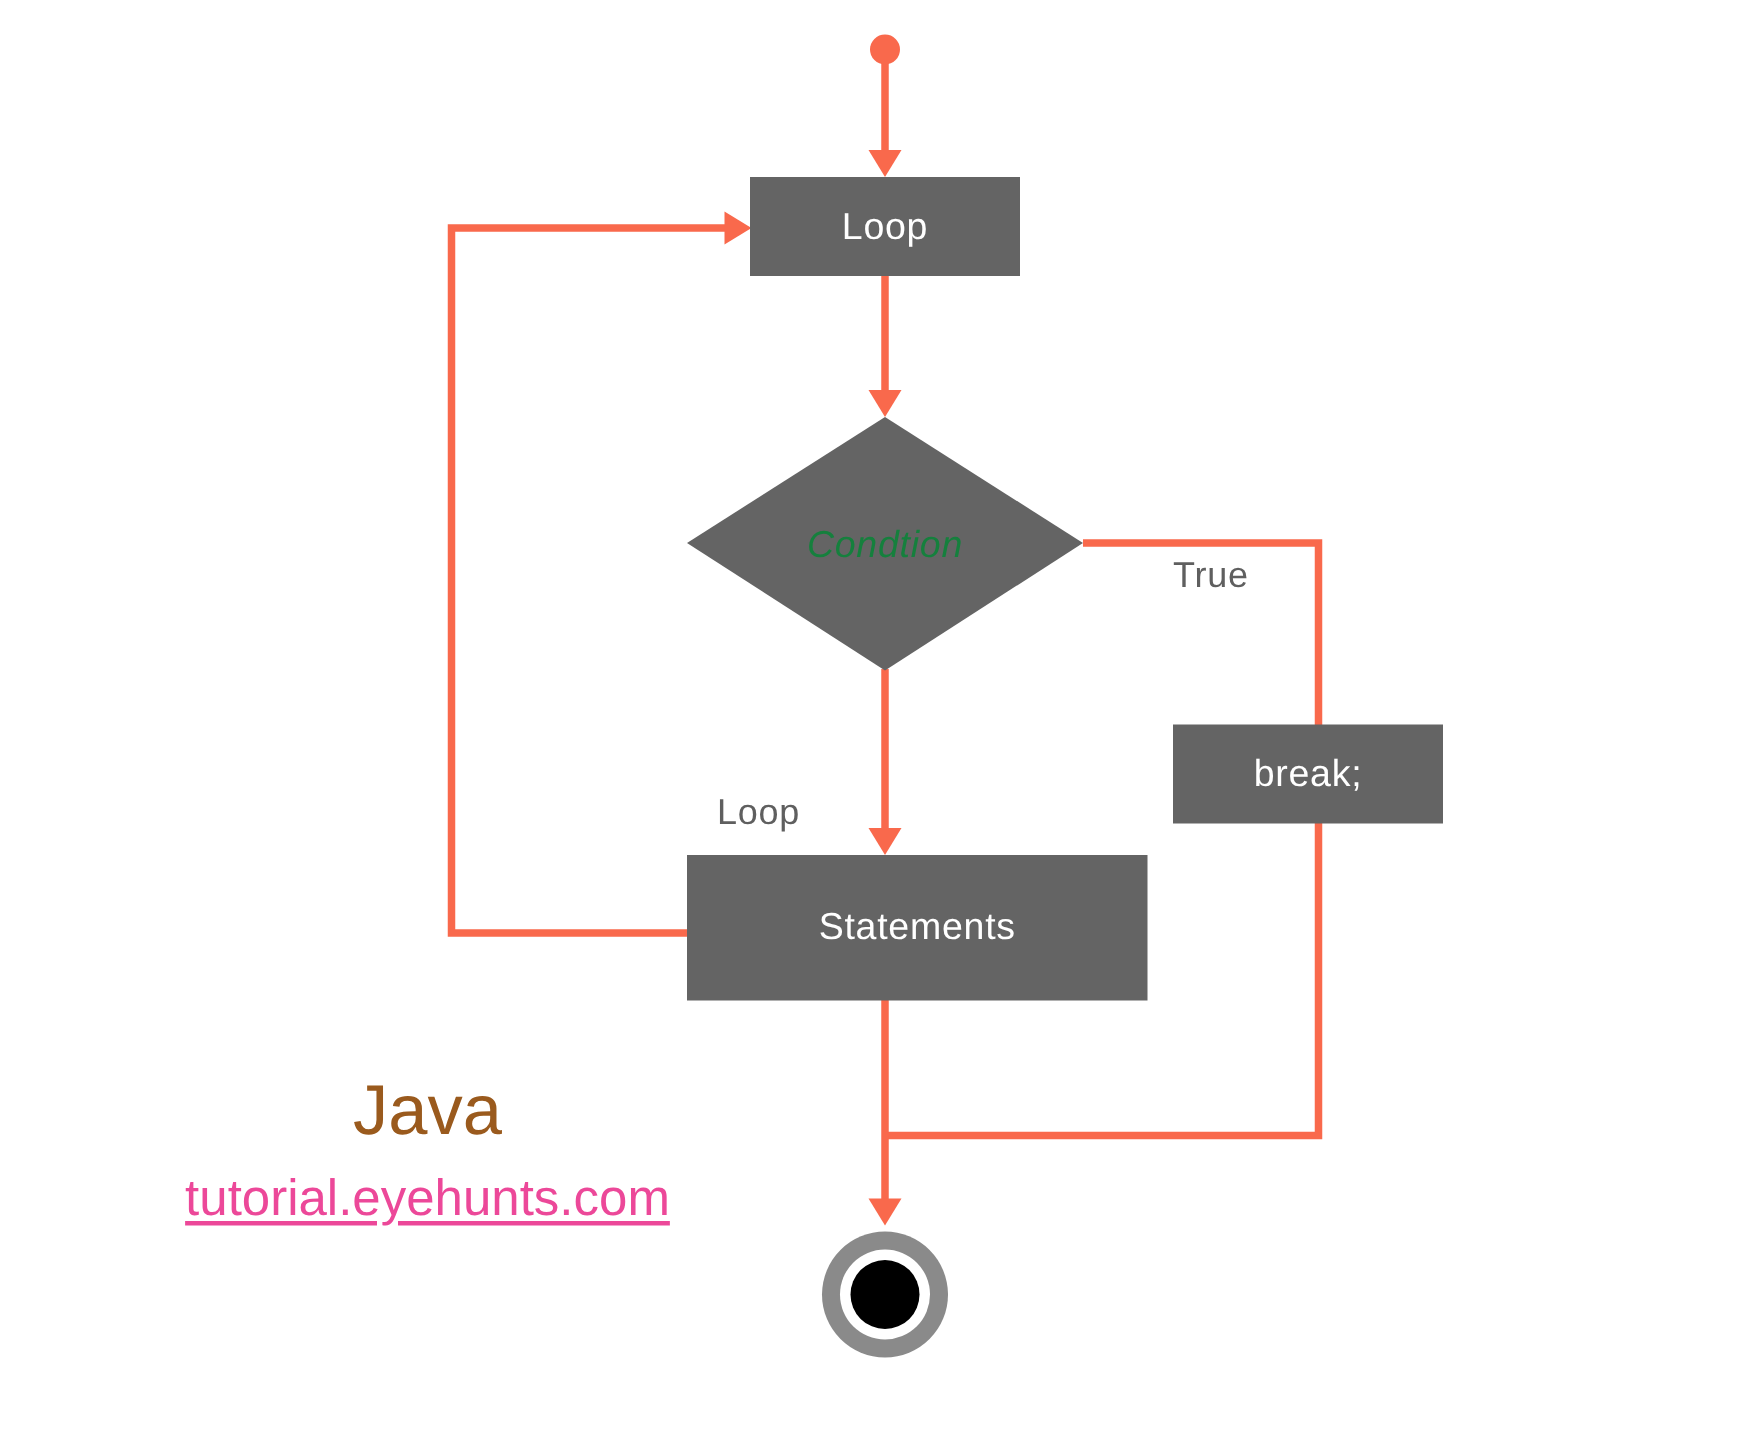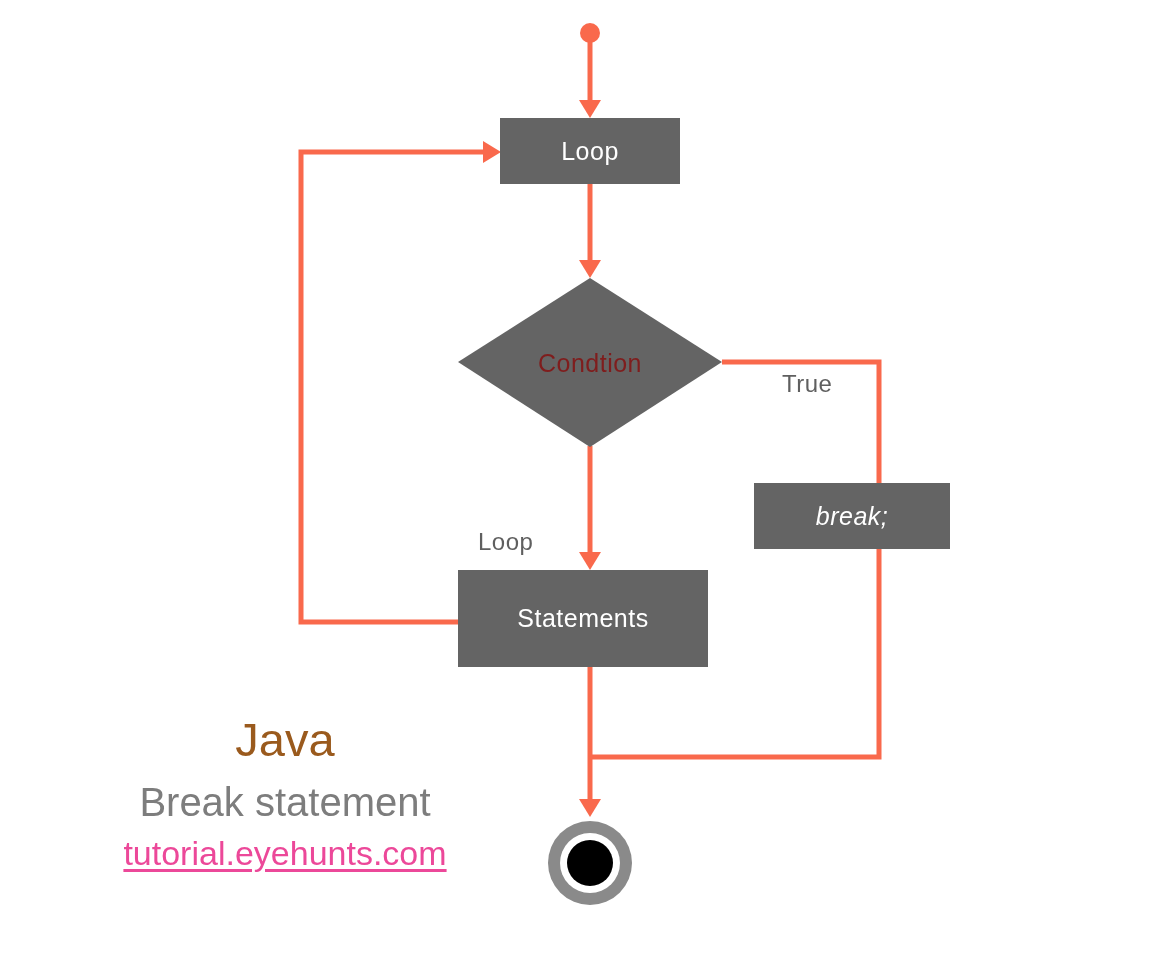--- a/index.html
+++ b/index.html
@@ -24,37 +24,38 @@
     position: absolute;
     background: #646464;
     color: #ffffff;
     display: flex;
     align-items: center;
     justify-content: center;
     font-size: 25px;
     letter-spacing: 0.5px;
   }
   .box-loop       { left: 500px; top: 118px; width: 180px; height: 66px; }
-  .box-break      { left: 754px; top: 483px; width: 196px; height: 66px; font-style: italic; }
-  .box-statements { left: 458px; top: 570px; width: 250px; height: 97px; }
+  .box-break      { left: 782px; top: 483px; width: 180px; height: 66px; }
+  .box-statements { left: 458px; top: 570px; width: 307px; height: 97px; }
   .diamond-label {
     position: absolute;
     left: 470px;
     top: 324px;
     width: 240px;
     height: 78px;
-    color: #7f1d1d;
+    color: #15803d;
     font-size: 25px;
     line-height: 37px;
     text-align: center;
     display: flex;
     flex-direction: column;
     align-items: center;
     justify-content: center;
     letter-spacing: 0.5px;
+    font-style: italic;
   }
   .edge-label {
     position: absolute;
     color: #5f5f5f;
     font-size: 24px;
     letter-spacing: 0.5px;
     margin-top: 44px;
   }
   .label-true  { left: 782px; top: 326px; }
   .label-false { left: 478px; top: 484px; }
@@ -133,17 +134,16 @@
 
   <div class="diamond-label">
     <span>Condtion</span>
   </div>
 
   <div class="edge-label label-true">True</div>
   <div class="edge-label label-false">Loop</div>
 
   <div class="caption">
     <div class="title">Java</div>
-    <div class="subtitle">Break statement</div>
     <div class="site-link">tutorial.eyehunts.com</div>
   </div>
 
 </div>
 
 </body></html>

